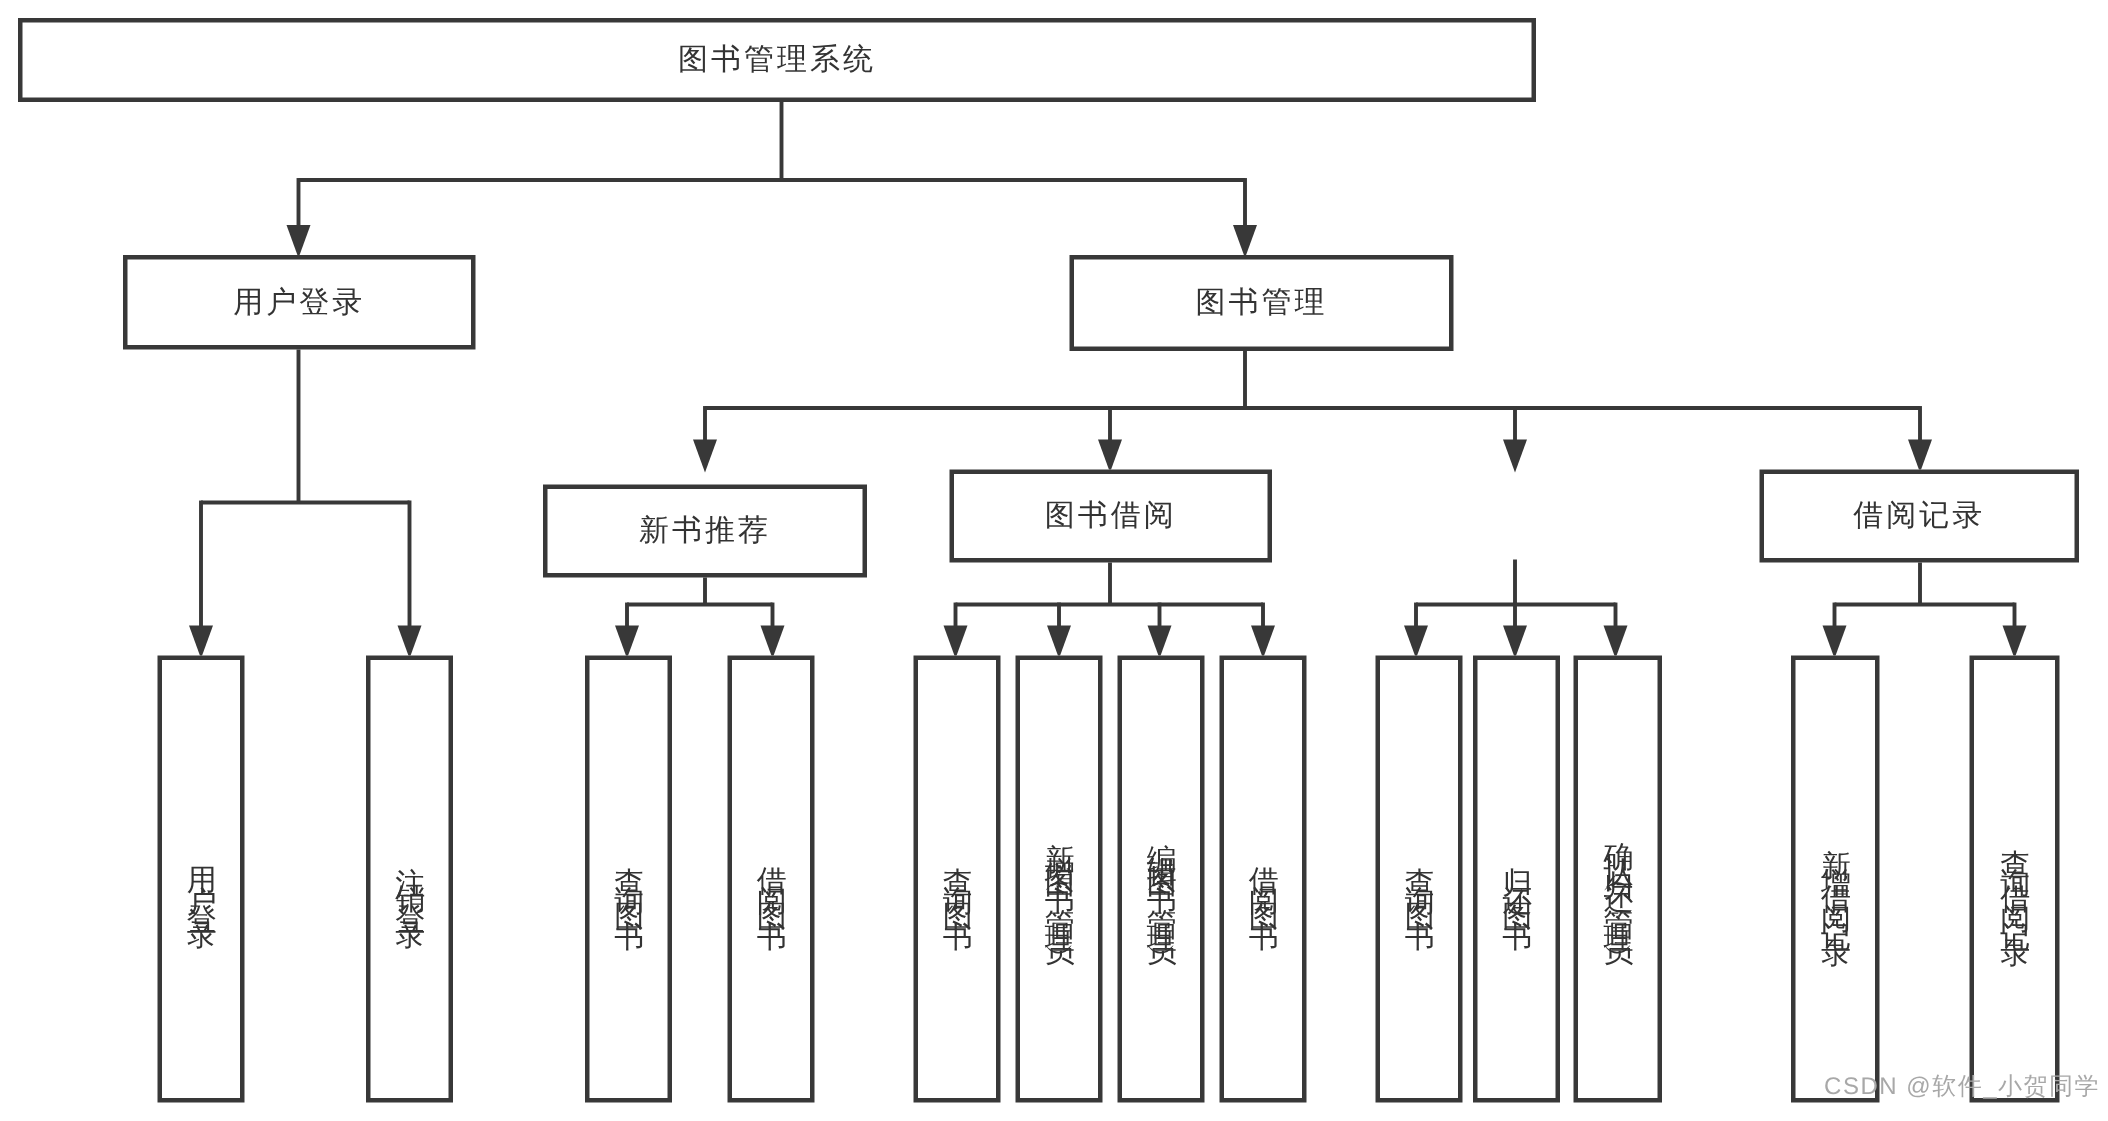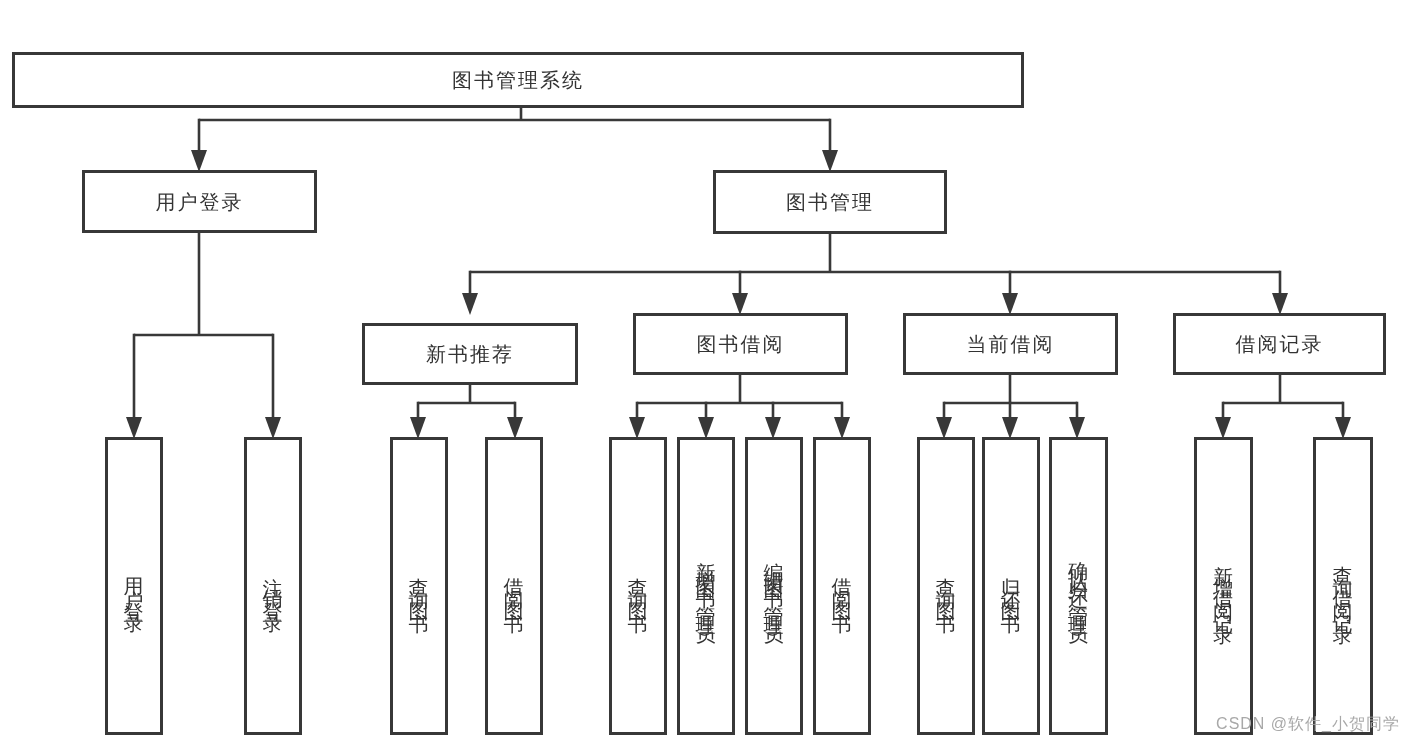--- a/index.html
+++ b/index.html
@@ -104,39 +104,36 @@
       <line x1="1077" y1="401.7" x2="1077" y2="423" stroke="#383838" stroke-width="2.6"></line>
       <polygon points="1069,417 1085,417 1077,439" fill="#383838"></polygon>
       <line x1="1280" y1="373" x2="1280" y2="403" stroke="#383838" stroke-width="2.6"></line>
       <line x1="1223" y1="403" x2="1343" y2="403" stroke="#383838" stroke-width="2.6"></line>
       <line x1="1223" y1="401.7" x2="1223" y2="423" stroke="#383838" stroke-width="2.6"></line>
       <polygon points="1215,417 1231,417 1223,439" fill="#383838"></polygon>
       <line x1="1343" y1="401.7" x2="1343" y2="423" stroke="#383838" stroke-width="2.6"></line>
       <polygon points="1335,417 1351,417 1343,439" fill="#383838"></polygon>
     </svg>
 
-  <div class="node" style="left:12px; top:12px; width:1012px; height:56px;margin-top:40px;">
+  <div class="node" style="left:12px; top:12px; width:1012px; height:56px;">
     <span class="hlabel">图书管理系统</span>
   </div>
 
   <div class="node" style="left:82px; top:170px; width:235px; height:63px;">
     <span class="hlabel">用户登录</span>
   </div>
-  <div class="node" style="left:713px; top:170px; width:234px; height:64px;align-items:center;">
+  <div class="node" style="left:713px; top:170px; width:256px; height:64px;align-items:center;">
     <span class="hlabel">图书管理</span>
   </div>
 
   <div class="node" style="left:362px; top:313px; width:216px; height:62px;margin-top:10px;">
     <span class="hlabel">新书推荐</span>
   </div>
   <div class="node" style="left:633px; top:313px; width:215px; height:62px;text-align:center;">
     <span class="hlabel">图书借阅</span>
-  </div>
-  <div class="node" style="left:903px; top:313px; width:215px; height:62px;">
-    <span class="hlabel">当前借阅</span>
   </div>
   <div class="node" style="left:1173px; top:313px; width:213px; height:62px;">
     <span class="hlabel">借阅记录</span>
   </div>
 
   <div class="node" style="left:105px; top:437px; width:58px; height:298px;">
     <span class="vtext">用户登录</span>
   </div>
   <div class="node" style="left:244px; top:437px; width:58px; height:298px;">
     <span class="vtext">注销登录</span>

